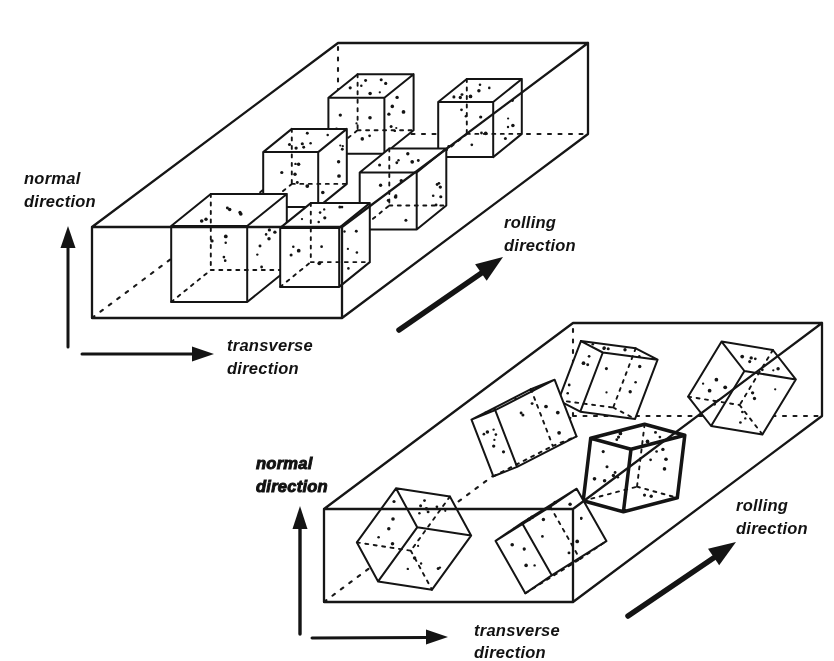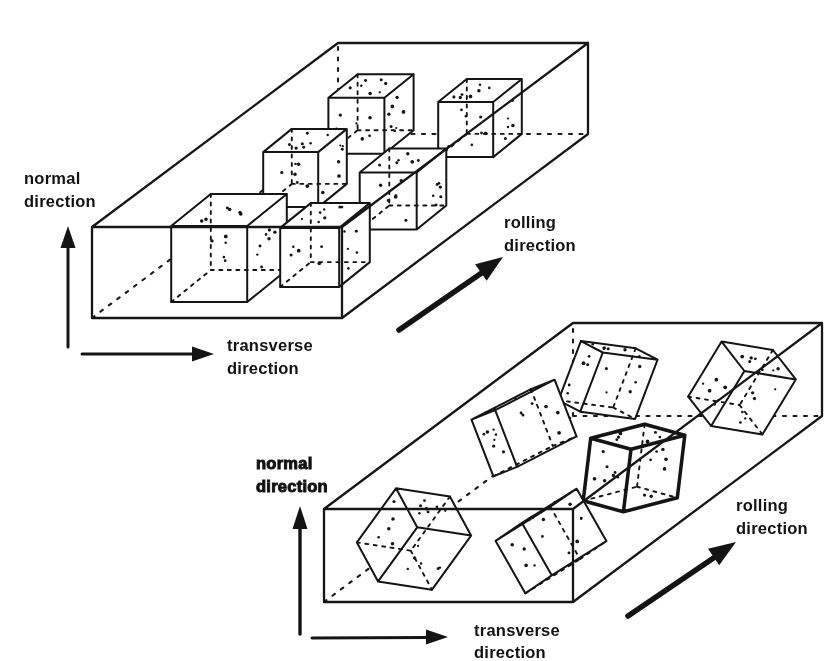--- a/index.html
+++ b/index.html
@@ -1,16 +1,16 @@
 <!DOCTYPE html>
 <html><head>
 <meta charset="utf-8">
 <style>
   html,body{margin:0;padding:0;background:#fff;}
-  .page{position:relative;width:834px;height:661px;background:#ffffff;overflow:hidden;}
+  .page{position:relative;width:834px;height:661px;background:#ffffff;overflow:hidden;font-style:italic;}
   svg{display:block;}
   .lbl{font-family:"Liberation Sans","DejaVu Sans",sans-serif;font-weight:700;font-size:16.5px;fill:#121212;letter-spacing:.25px;}
   .heavy{stroke:#121212;stroke-width:.95;}
   .arrow-shaft{stroke:#141414;fill:none;stroke-linecap:round;}
   .arrow-head{fill:#141414;stroke:none;}
   .slab-solid{fill:none;stroke:#161616;stroke-width:2.3;stroke-linejoin:round;stroke-linecap:round;}
   .slab-dash{fill:none;stroke:#1a1a1a;stroke-width:2.1;stroke-dasharray:3 7.5;stroke-linecap:round;}
 </style>
 </head>
 <body>

